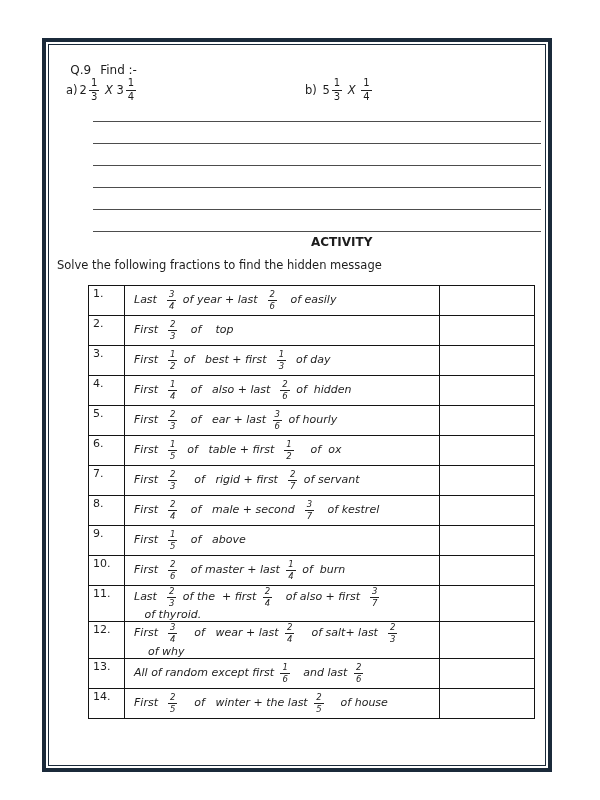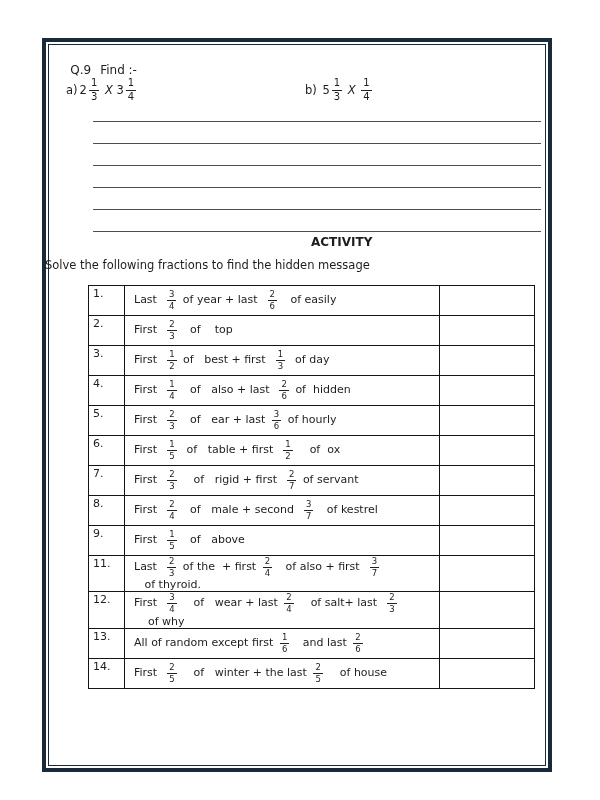--- a/index.html
+++ b/index.html
@@ -36,30 +36,30 @@
     font-size:8.5px; line-height:1.25; margin:0 3px; color:#1d1d1d;
   }
   .frac .fn { display:block; border-bottom:1px solid #222; padding:0 2px; }
   .frac .fd { display:block; }
   .problems .frac { font-size:10px; margin:0 2px; }
 
   .answer-lines { position:absolute; left:93px; top:100px; width:448px; }
   .ans-line { height:21px; border-bottom:1px solid #4d4d4d; }
 
   .activity-title { position:absolute; left:289px; top:235px; font-size:12px; font-weight:bold;margin-left:22px; }
-  .instruction { position:absolute; left:45px; top:258px; font-size:11.5px; }
+  .instruction { position:absolute; left:57px; top:258px; font-size:11.5px; }
 
   table.puzzle {
     position:absolute; left:88px; top:285px; width:424px;
     border-collapse:collapse; table-layout:fixed;
   }
   table.puzzle td { border:1px solid #141414; overflow:hidden; }
   table.puzzle tr { height:30px; }
   td.cnum { width:29px; vertical-align:top; font-size:11px; padding:1px 2px 0 4px; }
-  td.clue { width:303px; vertical-align:middle; font-size:11px; padding:0 2px 0 9px; }
+  td.clue { width:303px; vertical-align:middle; font-size:11px; padding:0 2px 0 9px;font-style:italic; }
   td.clue .txt { font-size:11px; }
   td.cans { width:92px; }
 
   .footer { position:absolute; left:0; top:753px; width:600px; text-align:center;
             font-size:8px; color:#2a2a2a; white-space:pre;margin-top:48px; }
 </style>
 </head>
 <body>
 
 <div class="page">
@@ -154,20 +154,25 @@
           <td class="cnum">8.</td>
           <td class="clue"><span class="txt">First  </span><span class="frac"><span class="fn">2</span><span class="fd">4</span></span><span class="txt">   of   male + second  </span><span class="frac"><span class="fn">3</span><span class="fd">7</span></span><span class="txt">   of kestrel</span></td>
           <td class="cans"></td>
         </tr>
         <tr>
           <td class="cnum">9.</td>
           <td class="clue"><span class="txt">First  </span><span class="frac"><span class="fn">1</span><span class="fd">5</span></span><span class="txt">   of   above</span></td>
           <td class="cans"></td>
         </tr>
         <tr>
+          <td class="cnum">10.</td>
+          <td class="clue"><span class="txt">First  </span><span class="frac"><span class="fn">2</span><span class="fd">6</span></span><span class="txt">   of master + last </span><span class="frac"><span class="fn">1</span><span class="fd">4</span></span><span class="txt"> of  burn</span></td>
+          <td class="cans"></td>
+        </tr>
+        <tr>
           <td class="cnum">11.</td>
           <td class="clue"><span class="txt">Last  </span><span class="frac"><span class="fn">2</span><span class="fd">3</span></span><span class="txt"> of the  + first </span><span class="frac"><span class="fn">2</span><span class="fd">4</span></span><span class="txt">   of also + first  </span><span class="frac"><span class="fn">3</span><span class="fd">7</span></span><span class="txt">   of thyroid.</span></td>
           <td class="cans"></td>
         </tr>
         <tr>
           <td class="cnum">12.</td>
           <td class="clue"><span class="txt">First  </span><span class="frac"><span class="fn">3</span><span class="fd">4</span></span><span class="txt">    of   wear + last </span><span class="frac"><span class="fn">2</span><span class="fd">4</span></span><span class="txt">    of salt+ last  </span><span class="frac"><span class="fn">2</span><span class="fd">3</span></span><span class="txt">    of why</span></td>
           <td class="cans"></td>
         </tr>
         <tr>

